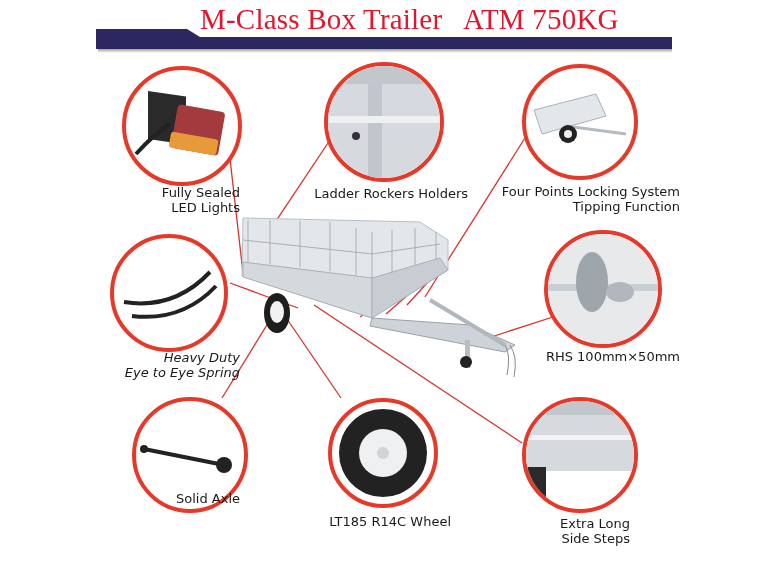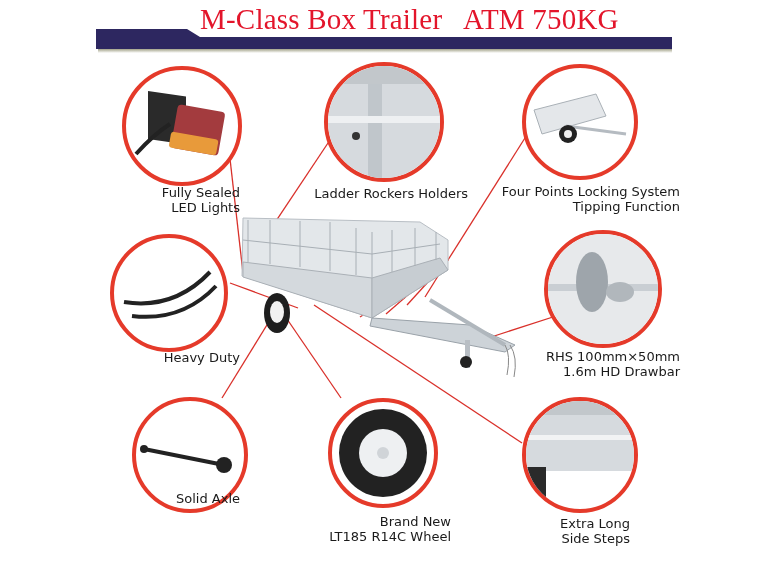--- a/index.html
+++ b/index.html
@@ -146,30 +146,29 @@
   <div>Fully Sealed</div>
   <div>LED Lights</div>
 </div>
 <div class="label" style="left:300px;top:186px;width:168px;">
   <div>Ladder Rockers Holders</div>
 </div>
 <div class="label" style="left:490px;top:184px;width:190px;">
   <div>Four Points Locking System</div>
   <div>Tipping Function</div>
 </div>
-<div class="label" style="left:100px;top:350px;width:140px;">
+<div class="label" style="left:100px;top:350px;width:140px;font-style:italic;">
   <div>Heavy Duty</div>
+  <div>Eye to Eye Spring</div>
 </div>
 <div class="label" style="left:530px;top:349px;width:150px;">
   <div>RHS 100mm×50mm</div>
-  <div>1.6m HD Drawbar</div>
 </div>
 <div class="label" style="left:140px;top:491px;width:100px;">
   <div>Solid Axle</div>
 </div>
 <div class="label" style="left:315px;top:514px;width:136px;">
-  <div>Brand New</div>
   <div>LT185 R14C Wheel</div>
 </div>
 <div class="label" style="left:530px;top:516px;width:100px;">
   <div>Extra Long</div>
   <div>Side Steps</div>
 </div>
 
 </body></html>

